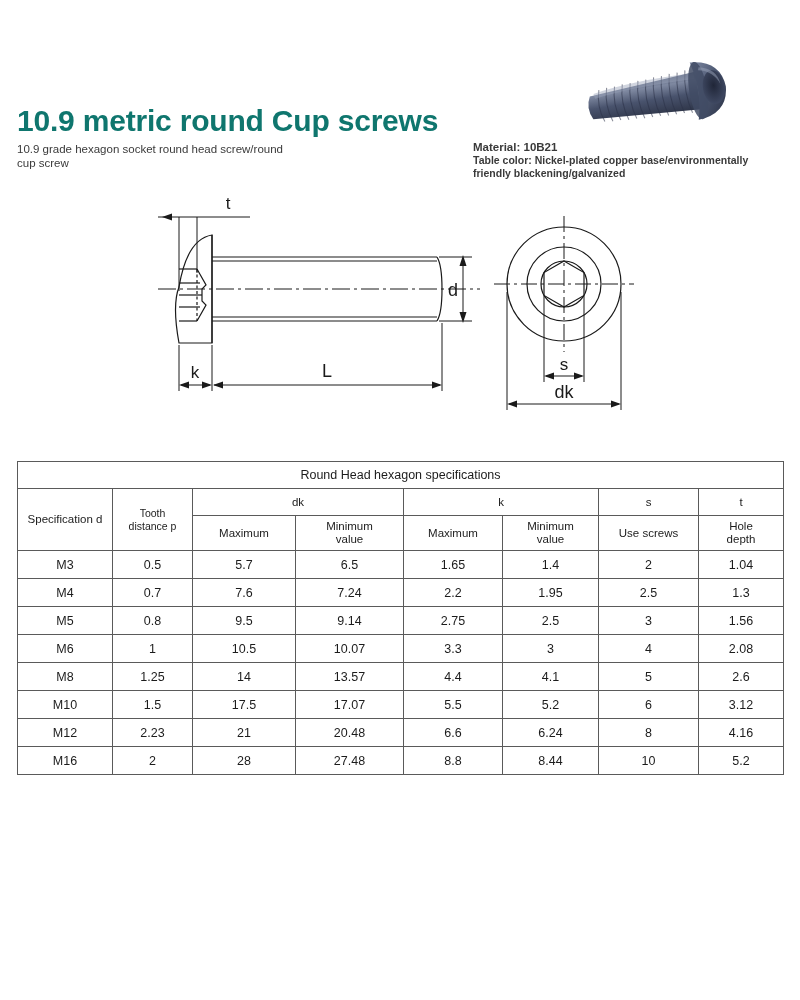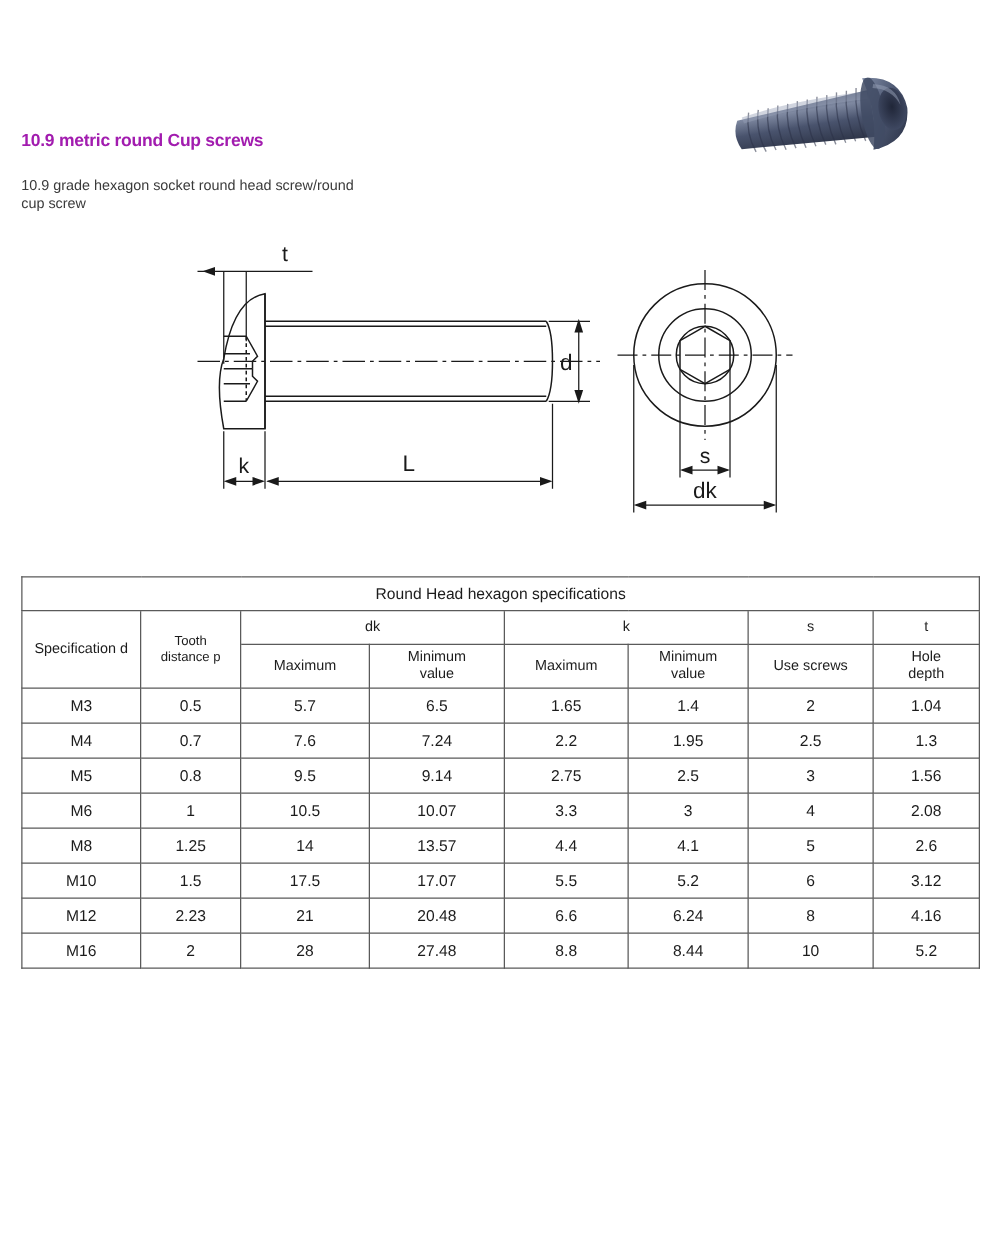--- a/index.html
+++ b/index.html
@@ -14,24 +14,24 @@
     font-family: "Liberation Sans", sans-serif;
     color: #1a1a1a;
     overflow: hidden;
   }
 
   
   #title {
     position: absolute;
     left: 17px;
     top: 104px;
-    font-size: 14px;
+    font-size: 30px;
     font-weight: bold;
     letter-spacing: -0.2px;
-    color: #a21caf;
+    color: #0f766e;
     white-space: nowrap;
   }
   #subtitle {
     position: absolute;
     left: 17px;
     top: 142px;
     font-size: 11.5px;
     font-weight: normal;
     line-height: 14px;
     color: #3a3a3a;
@@ -117,20 +117,22 @@
     font-size: 12.5px;
   }
 </style>
 </head>
 <body>
 
 <div id="title">10.9 metric round Cup screws</div>
 <div id="subtitle">10.9 grade hexagon socket round head screw/round cup screw</div>
 
 <div id="material-block">
+  <div id="material-line">Material: 10B21</div>
+  <div id="table-color-line">Table color: Nickel-plated copper base/environmentally friendly blackening/galvanized</div>
 </div>
 
 <svg id="product-photo" viewBox="0 0 190 72">
   <defs>
     <linearGradient id="shankGrad" x1="0" y1="0" x2="0" y2="1">
       <stop offset="0%" stop-color="#5d6880"></stop>
       <stop offset="22%" stop-color="#7e88a0"></stop>
       <stop offset="55%" stop-color="#49536d"></stop>
       <stop offset="100%" stop-color="#2e3548"></stop>
     </linearGradient>

